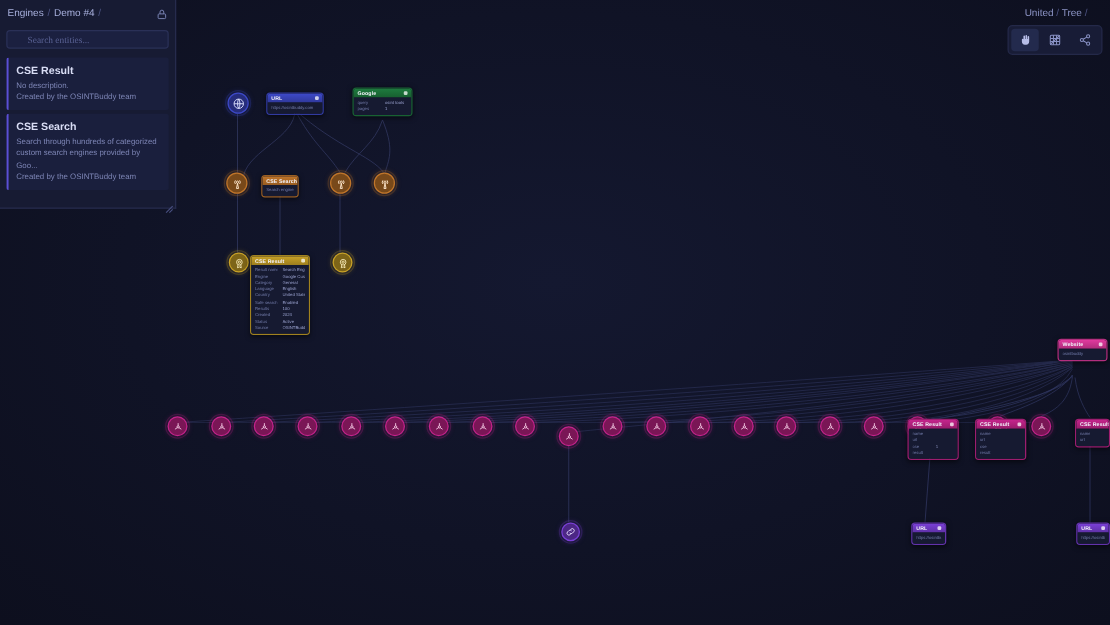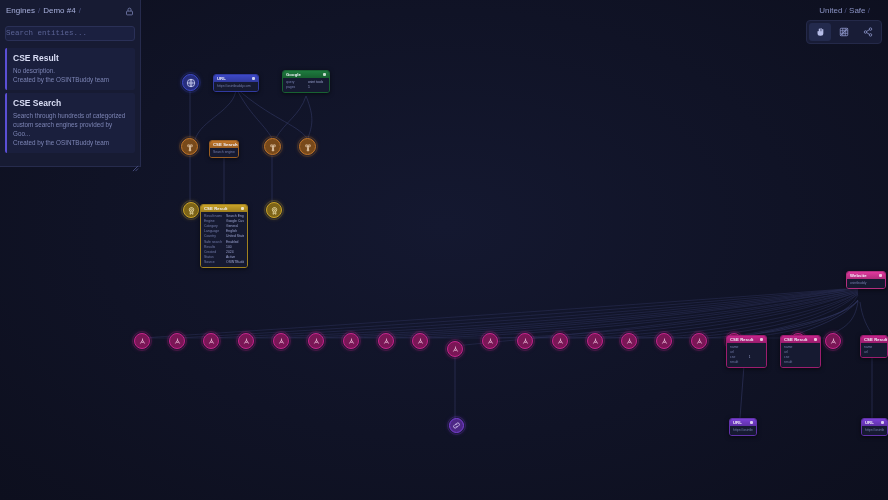--- a/index.html
+++ b/index.html
@@ -30,22 +30,22 @@
   #breadcrumb .crumb { color: #a8b0dd; }
   #breadcrumb .sep { color: #4d5483; }
   #lock-btn {
     position: absolute; right: 4px; top: 4px; width: 14px; height: 14px;
     display: flex; align-items: center; justify-content: center;
     border-radius: 3px; color: #7d86b8;
   }
   #search-wrap { padding: 0 5px 4px; }
   #search-input {
     width: 100%; height: 15px; background: #1b2040; border: 1px solid #2a3057;
-    border-radius: 3px; color: #6f78a8; font-size: 7.5px; padding: 0 0;
-    font-family: Liberation Mono, monospace; outline: none;
+    border-radius: 3px; color: #6f78a8; font-size: 7.5px; padding: 0 16px;
+    font-family: Liberation Serif, serif; outline: none;
   }
   #search-input::placeholder { color: #5a6294; }
   .ent-card {
     position: relative; margin: 3px 5px 0; background: #1a1f3d;
     border-left: 2px solid #5b4fd6; border-radius: 2px; padding: 5px 6px 6px;
   }
   .ent-title { font-size: 8.5px; font-weight: bold; color: #d9ddf5; margin-bottom: 3px; }
   .ent-desc { font-size: 6.3px; line-height: 1.45; color: #7d85b5; }
   .ent-meta { font-size: 6.3px; line-height: 1.45; color: #7d85b5; }
   #resize-grip {
@@ -180,21 +180,21 @@
         <path d="M7 1 L1 7"></path>
           <path d="M7 4 L4 7"></path>
       </svg>
     </div>
   </div>
 
   <div id="right-panel">
     <div id="layout-crumb">
       <span>United</span>
       <span class="sep">/</span>
-      <span>Safe</span>
+      <span>Tree</span>
       <span class="sep">/</span>
     </div>
     <div id="toolbar">
       <div class="tool-btn active">
         <svg width="10" height="10" viewBox="0 0 24 24" fill="currentColor">
           <path d="M9 11V5a1.5 1.5 0 0 1 3 0v5h1V4a1.5 1.5 0 0 1 3 0v6h1V6a1.5 1.5 0 0 1 3 0v9a6 6 0 0 1-6 6h-2a6 6 0 0 1-6-6v-4a1.5 1.5 0 0 1 3 0z"></path>
         </svg>
       </div>
       <div class="tool-btn">
         <svg width="10" height="10" viewBox="0 0 24 24" fill="none" stroke="currentColor" stroke-width="2">

